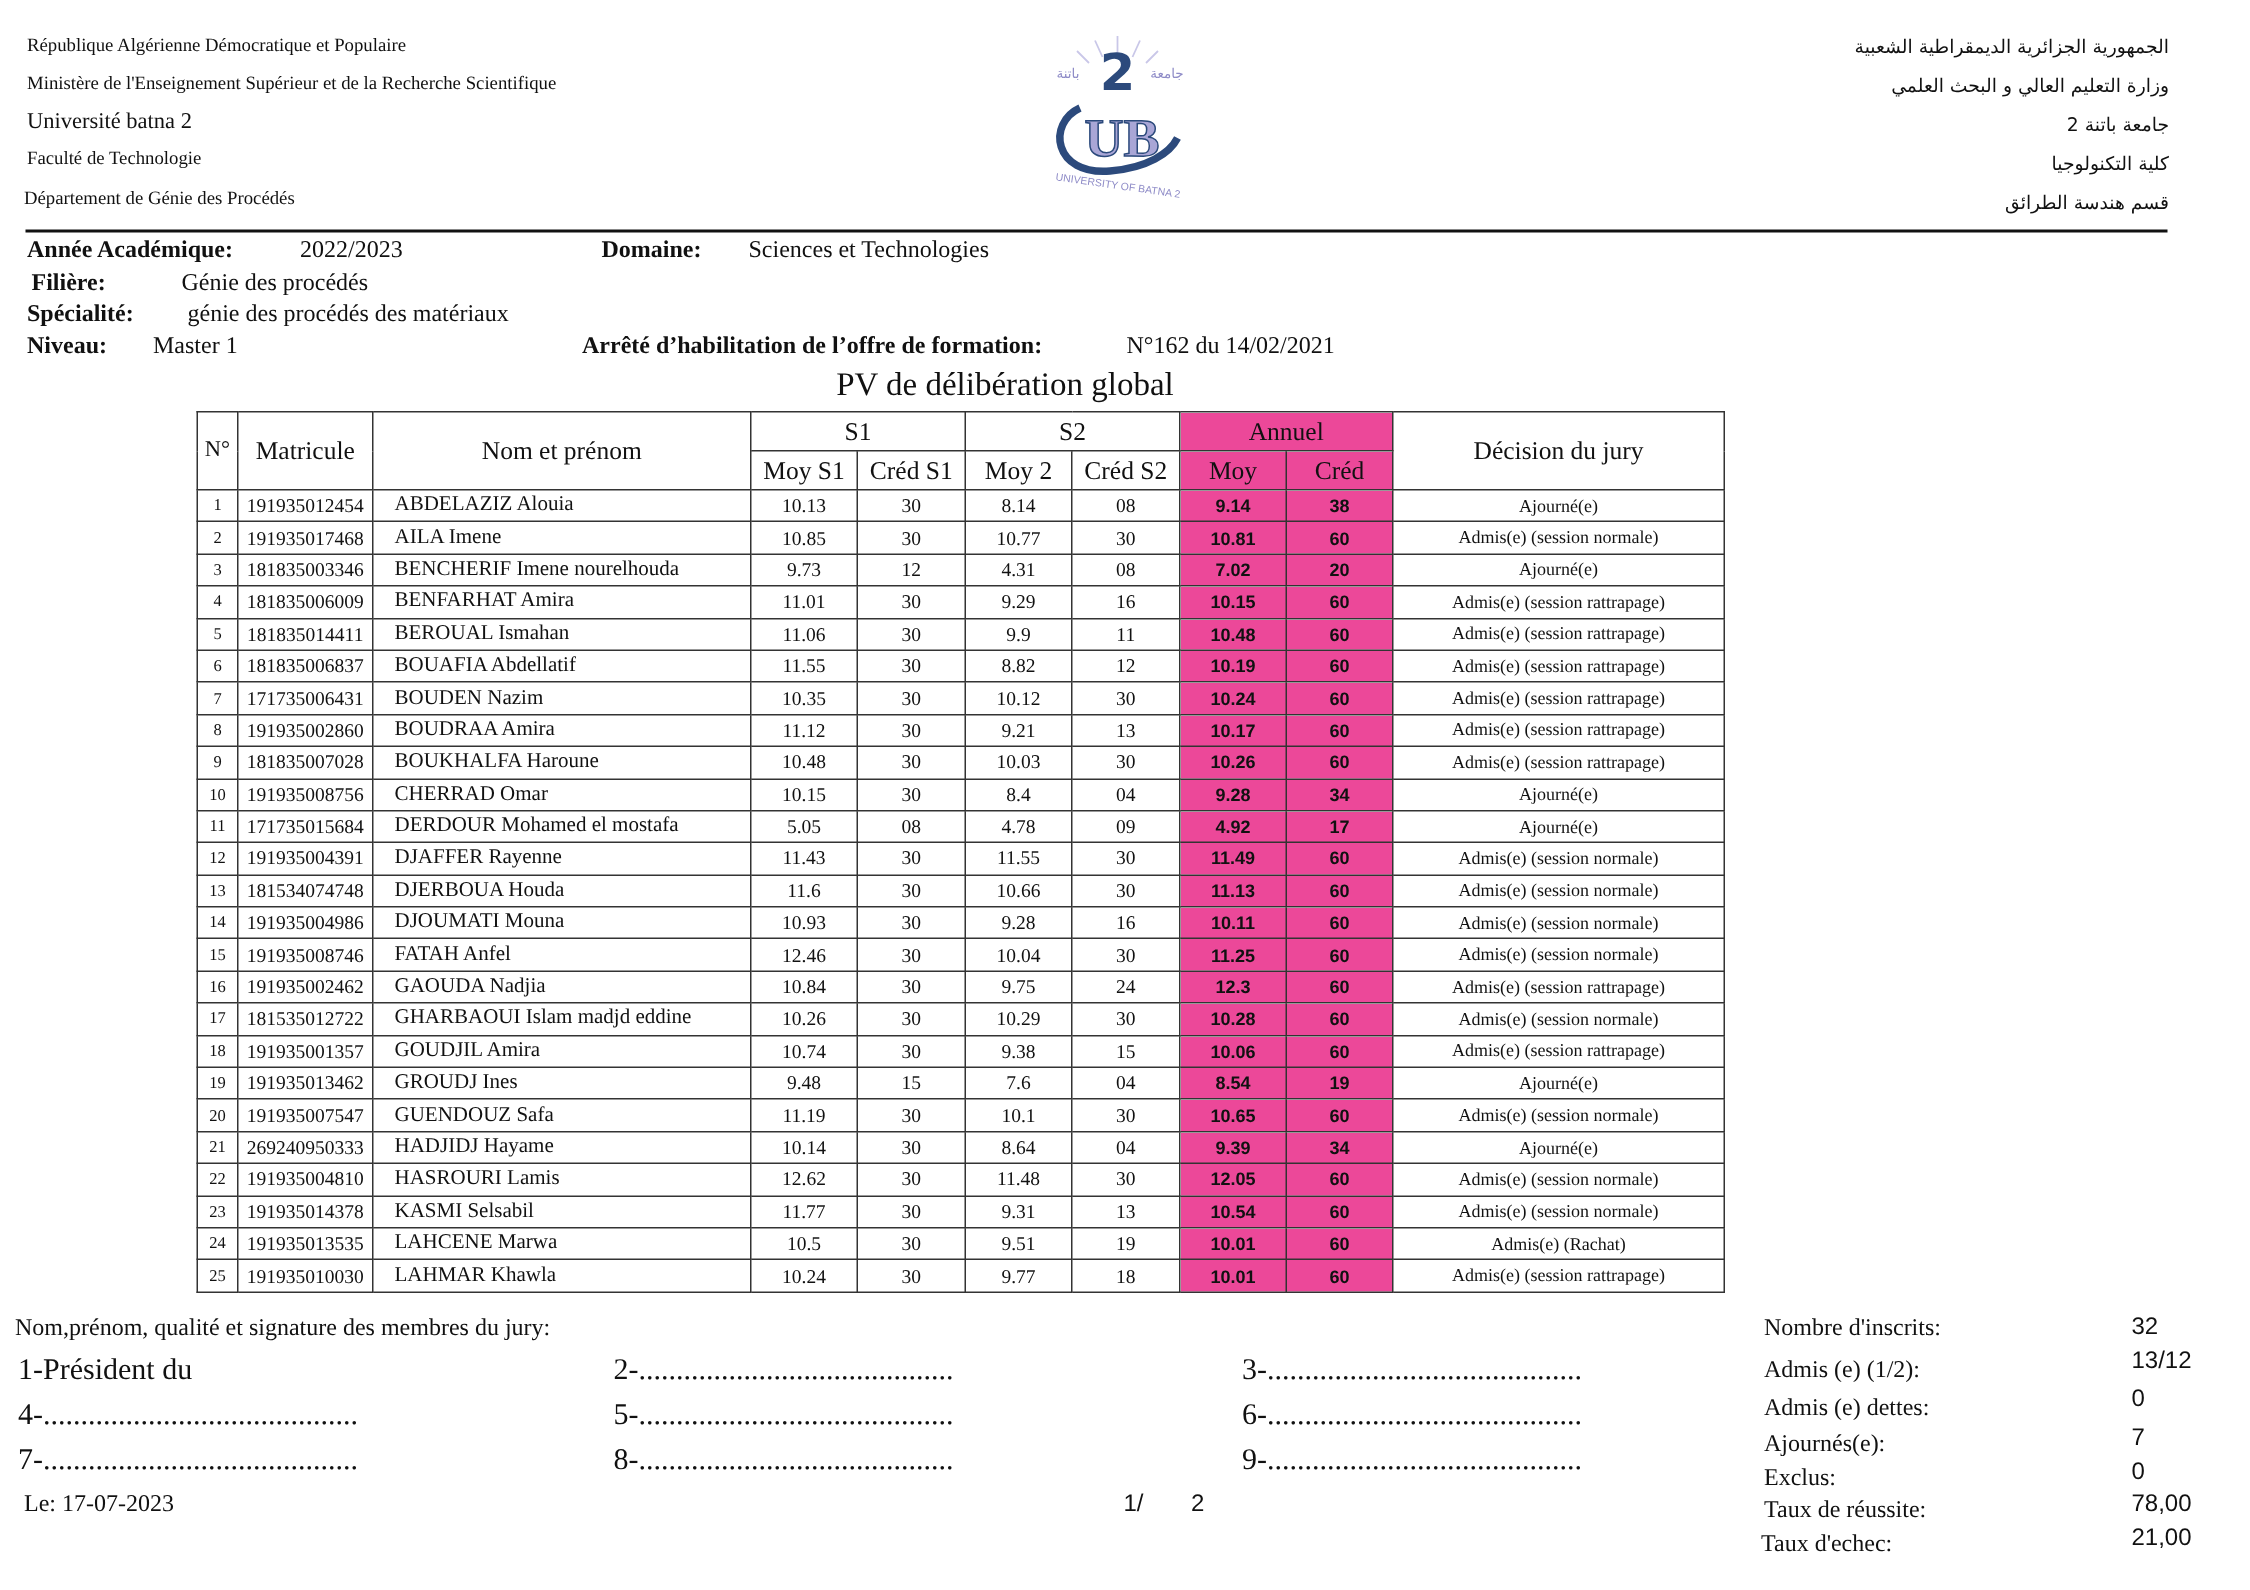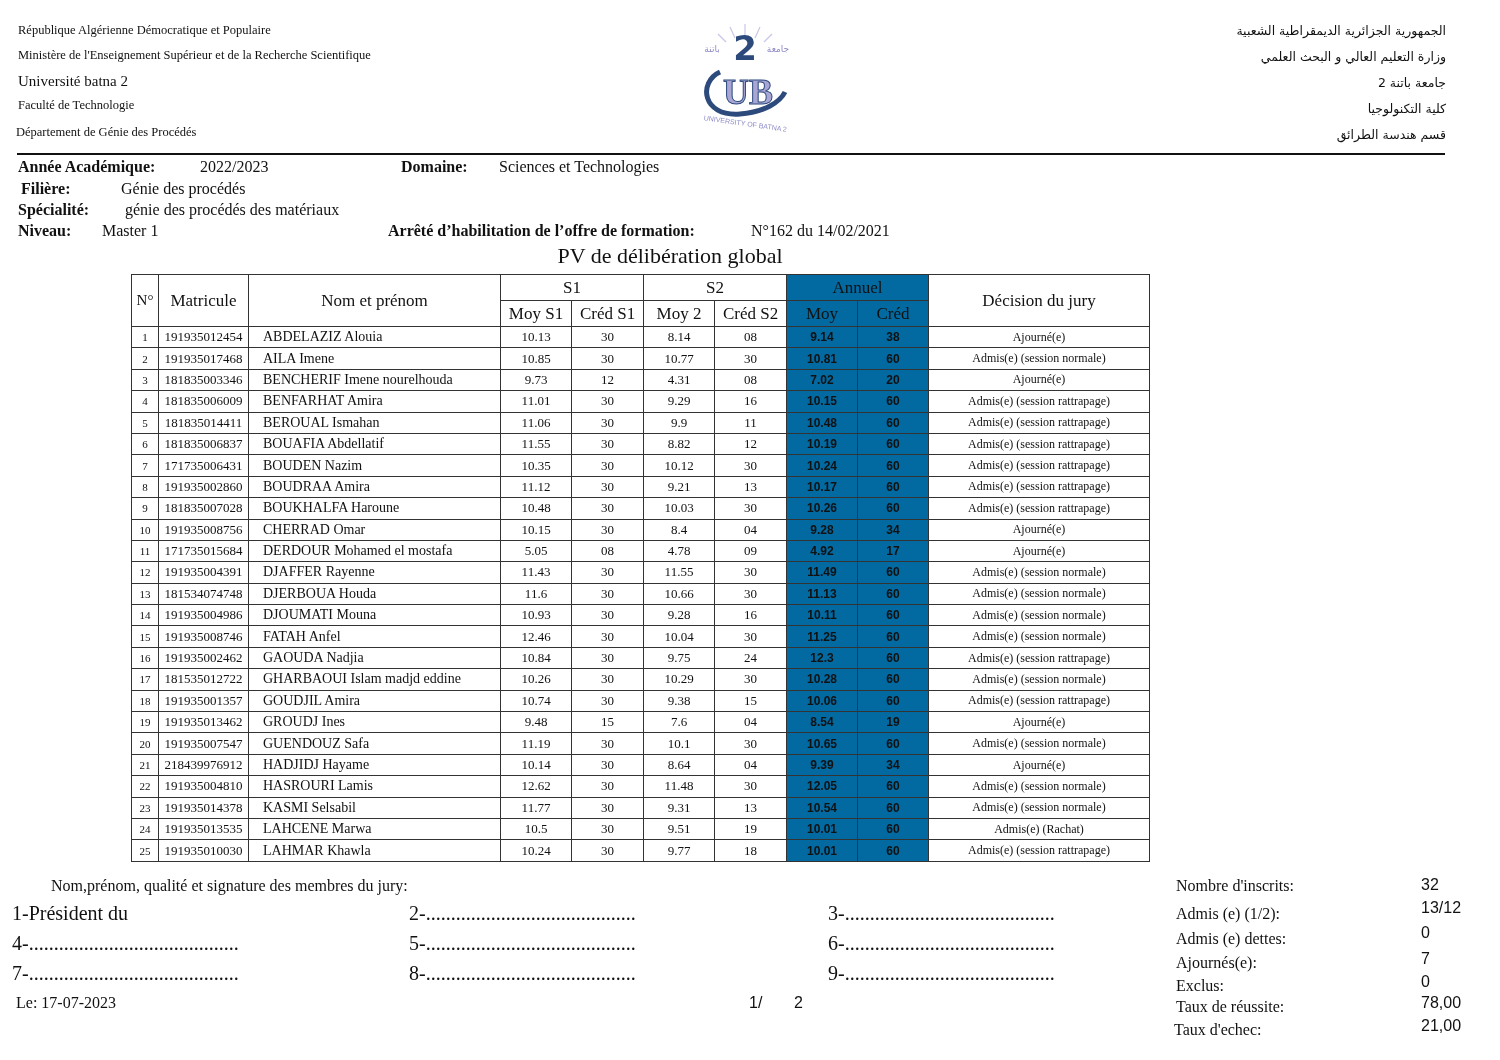--- a/index.html
+++ b/index.html
@@ -11,21 +11,21 @@
   .lbl { font-weight:bold; font-size:16px; }
   .val { font-size:16px; }
   .title { font-size:22px; left:0; width:1340px; text-align:center; top:243px; }
   table.pv { position:absolute; left:131px; top:274px; border-collapse:collapse; table-layout:fixed; }
   table.pv th, table.pv td { border:1px solid #333; padding:0; text-align:center; overflow:hidden; white-space:nowrap; }
   table.pv th { font-weight:normal; font-size:17px; height:25px; }
   table.pv td { font-size:13px; height:20.4px; }
   table.pv td.num { font-size:11px; }
   table.pv td.mat { font-size:13px; }
   table.pv td.name { text-align:left; padding-left:14px; font-size:14px; }
-  table.pv .ann { background:#0369a1; }
+  table.pv .ann { background:#ec4899; }
   table.pv td.ann { font-weight:bold; font-size:12px; font-family:"Liberation Sans", sans-serif; }
   table.pv td.dec { font-size:12px; }
   .jury { font-size:16px; }
   .sig { font-size:20px; font-weight:normal; }
   .stat-l { font-size:16px; left:1176px; }
   .stat-v { font-size:16px; left:1421px; font-family:"Liberation Sans", sans-serif;text-align:center; }
   .logo { position:absolute; left:690px; top:22px; width:110px; height:110px; }
 </style>
 </head>
 <body>
@@ -345,21 +345,21 @@
         <td>11.19</td>
         <td>30</td>
         <td>10.1</td>
         <td>30</td>
         <td class="ann">10.65</td>
         <td class="ann">60</td>
         <td class="dec">Admis(e) (session normale)</td>
       </tr>
       <tr>
         <td class="num">21</td>
-        <td class="mat">218439976912</td>
+        <td class="mat">269240950333</td>
         <td class="name">HADJIDJ Hayame</td>
         <td>10.14</td>
         <td>30</td>
         <td>8.64</td>
         <td>04</td>
         <td class="ann">9.39</td>
         <td class="ann">34</td>
         <td class="dec">Ajourné(e)</td>
       </tr>
       <tr>
@@ -406,21 +406,21 @@
         <td>30</td>
         <td>9.77</td>
         <td>18</td>
         <td class="ann">10.01</td>
         <td class="ann">60</td>
         <td class="dec">Admis(e) (session rattrapage)</td>
       </tr>
     </tbody>
 </table>
 
-<div class="abs jury" style="left:10px;top:877px;margin-left:41px;">Nom,prénom, qualité et signature des membres du jury:</div>
+<div class="abs jury" style="left:10px;top:877px;">Nom,prénom, qualité et signature des membres du jury:</div>
 <div class="abs sig" style="left:12px;top:902px;">1-Président du</div>
 <div class="abs sig" style="left:409px;top:902px;">2-..........................................</div>
 <div class="abs sig" style="left:828px;top:902px;">3-..........................................</div>
 <div class="abs sig" style="left:12px;top:932px;">4-..........................................</div>
 <div class="abs sig" style="left:409px;top:932px;">5-..........................................</div>
 <div class="abs sig" style="left:828px;top:932px;">6-..........................................</div>
 <div class="abs sig" style="left:12px;top:962px;">7-..........................................</div>
 <div class="abs sig" style="left:409px;top:962px;">8-..........................................</div>
 <div class="abs sig" style="left:828px;top:962px;">9-..........................................</div>
 

